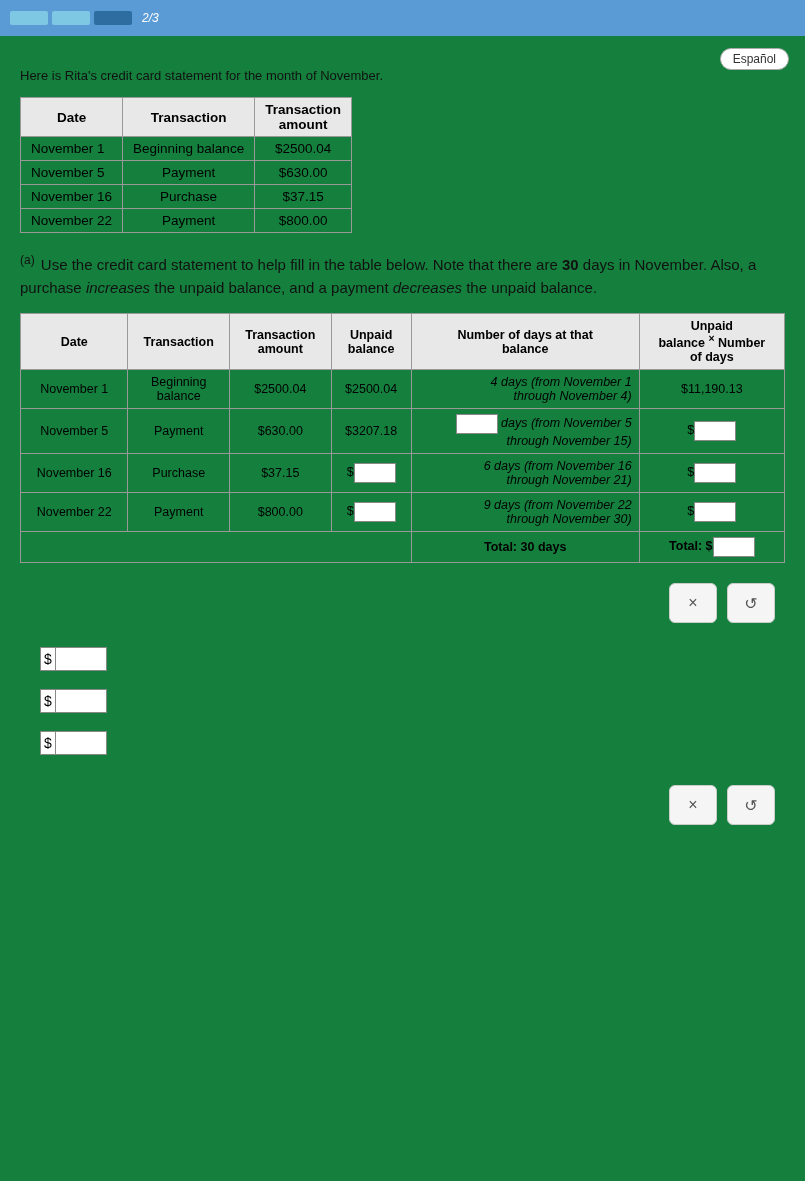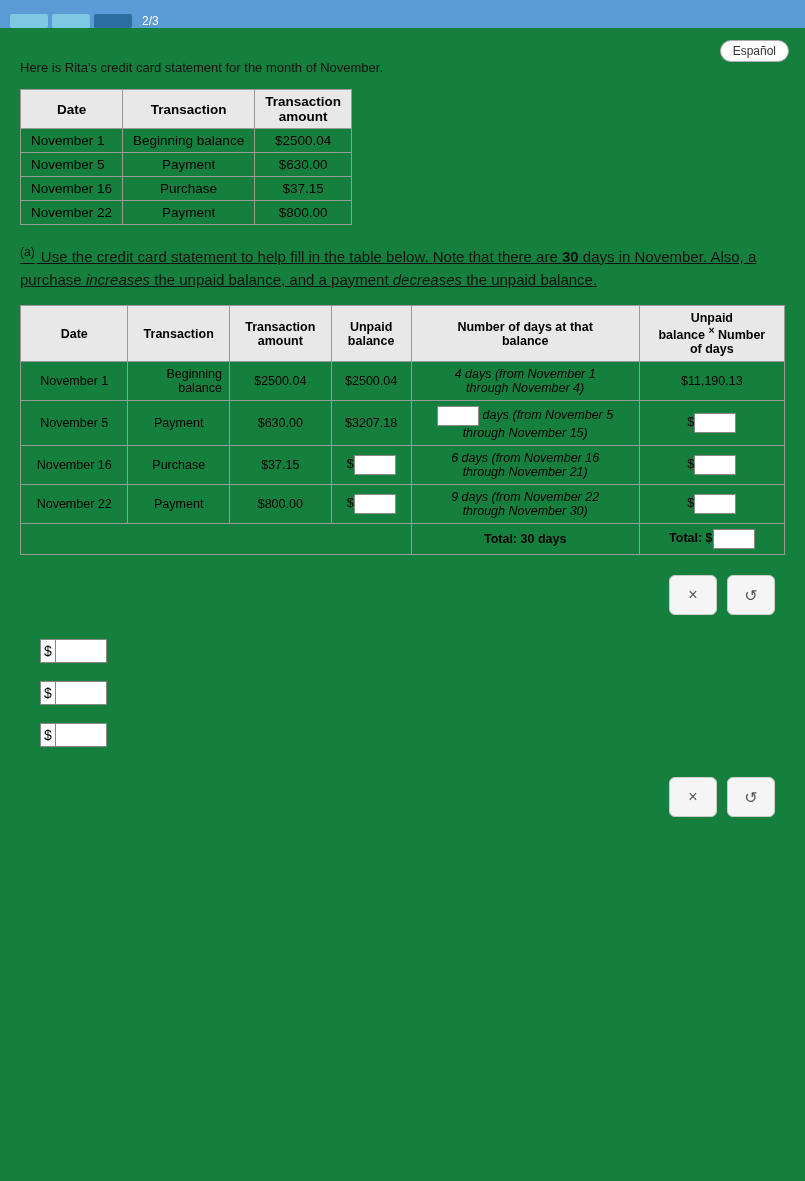--- a/index.html
+++ b/index.html
@@ -5,25 +5,26 @@
     * { box-sizing: border-box; margin: 0; padding: 0; }
     body {
       font-family: Arial, sans-serif;
       font-size: 14px;
       background: #f0f0f0;
       width: 805px;
       min-height: 1181px;
     }
     .top-bar {
       background: #5a9ad5;
-      height: 28px;
-      display: flex;
-      align-items: flex-end;
+      height: 36px;
+      display: flex;
+      align-items: center;
       padding: 0 10px;
       gap: 6px;
+      font-style: italic;
     }
     .progress-blocks {
       display: flex;
       gap: 4px;
       align-items: center;
     }
     .prog-block {
       height: 14px;
       width: 38px;
       background: #2e6da0;
@@ -86,21 +87,20 @@
       font-size: 12px;
       vertical-align: super;
       font-weight: normal;
       margin-right: 2px;
     }
     .part-text {
       font-size: 15px;
       margin-bottom: 14px;
       line-height: 1.5;
       color: #111;
-      text-decoration: underline;
     }
     .part-text em {
       font-style: italic;
     }
     
     .detail-table {
       border-collapse: collapse;
       font-size: 12.5px;
       margin-bottom: 20px;
       width: 100%;
@@ -112,25 +112,25 @@
     }
     .detail-table th {
       background: #e8e8e8;
       font-weight: bold;
       text-align: center;
     }
     .detail-table td {
       text-align: center;
     }
     .detail-table td.left-text {
-      text-align: right;
+      text-align: center;
     }
     .detail-table td.italic-text {
       font-style: italic;
-      text-align: center;
+      text-align: right;
     }
     .total-row td {
       font-weight: bold;
     }
     
     .action-row {
       display: flex;
       justify-content: flex-end;
       gap: 10px;
       margin-bottom: 24px;

